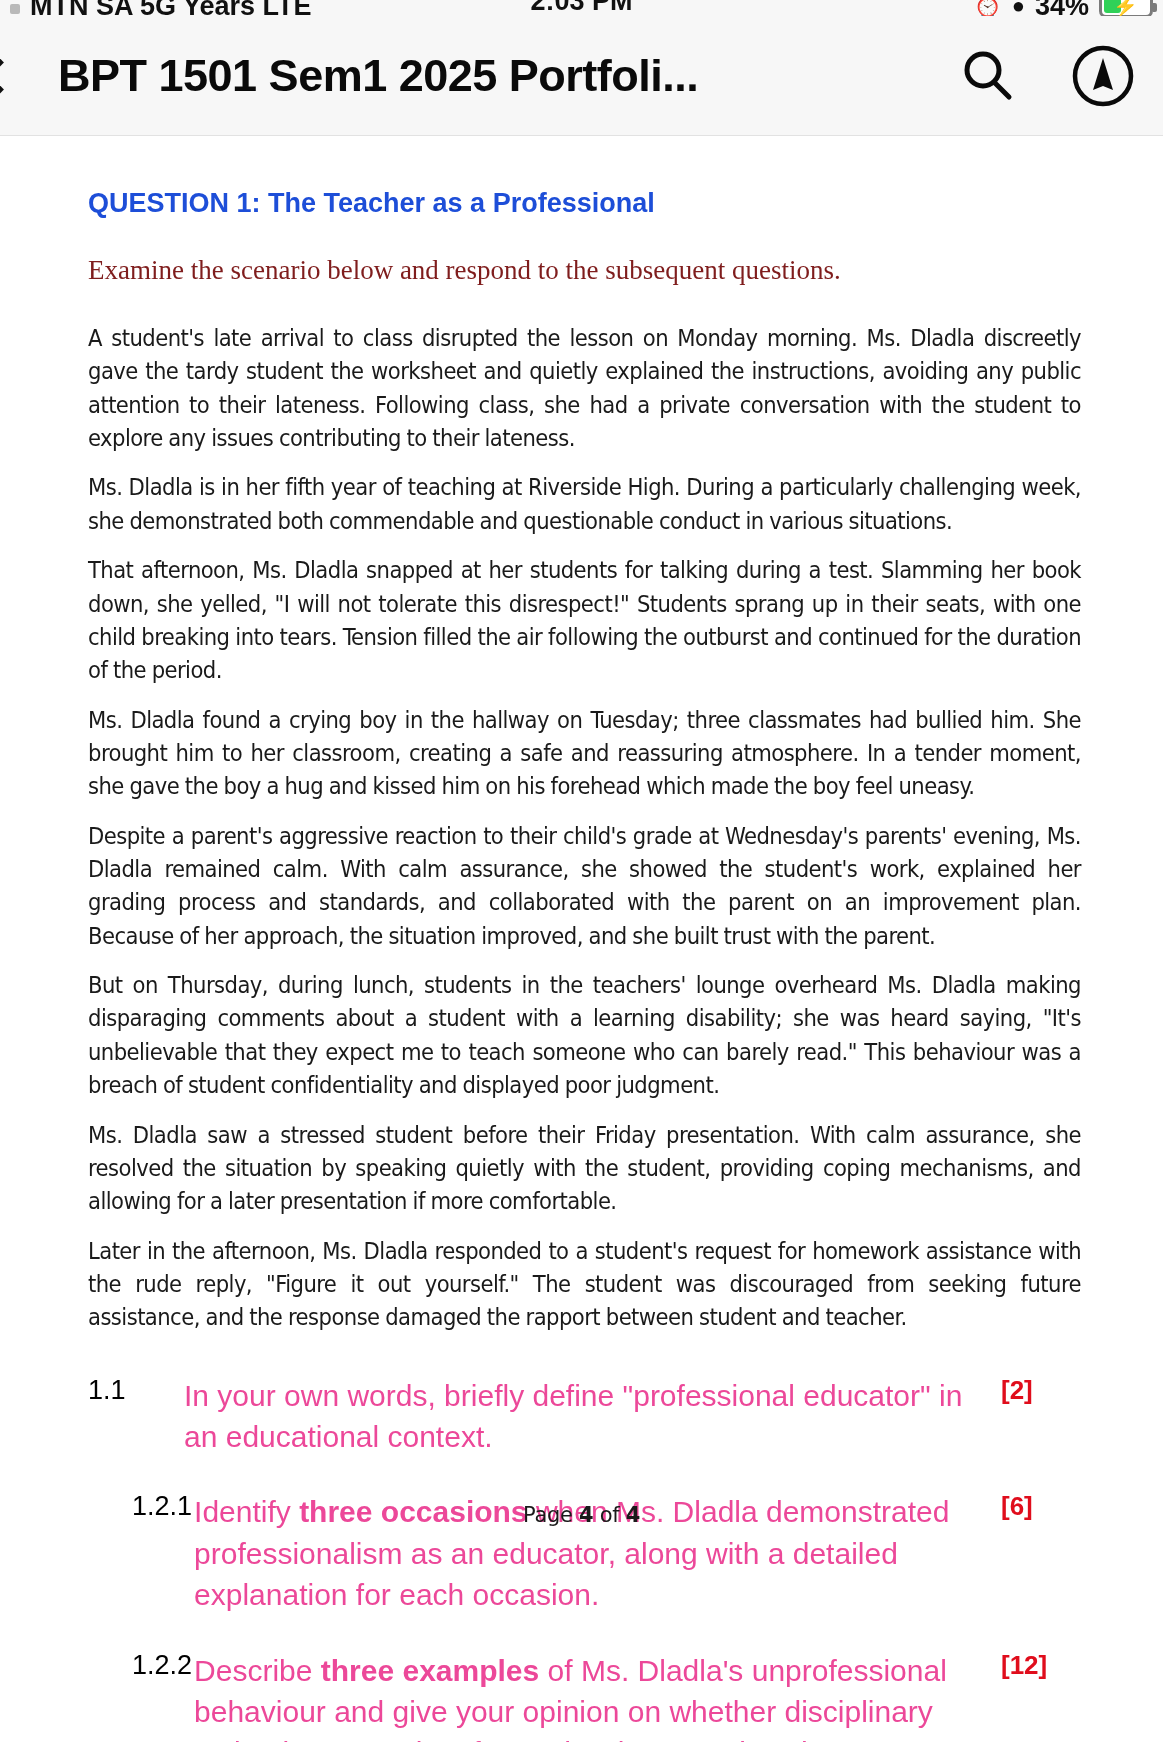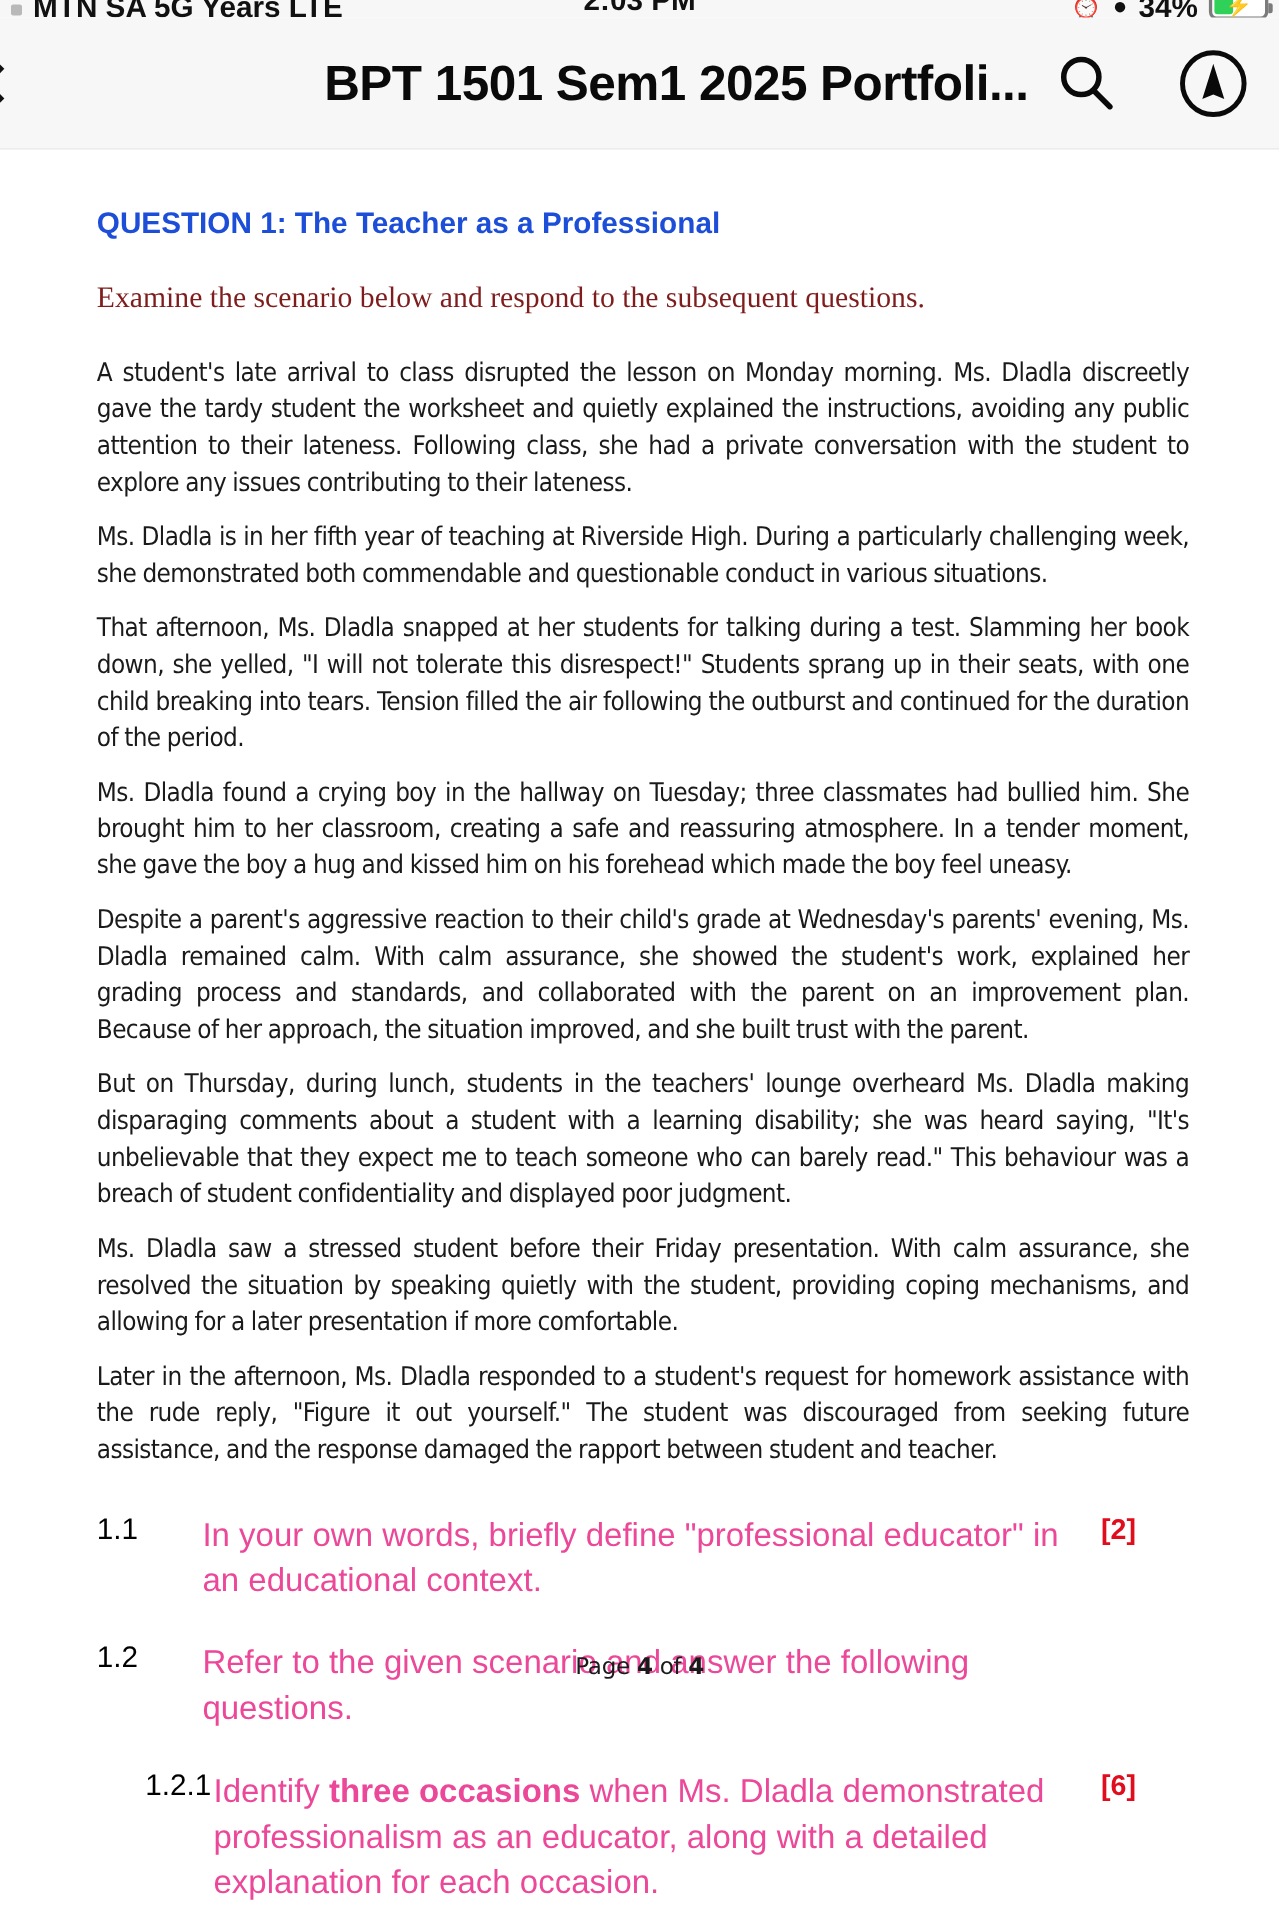--- a/index.html
+++ b/index.html
@@ -92,21 +92,20 @@
   }
 
   
   .app-header {
     height: 120px;
     background: #f7f7f7;
     display: flex;
     align-items: center;
     padding: 0 28px 0 0;
     border-bottom: 1px solid #e2e2e2;
-    text-align: right;
   }
   .back-btn {
     width: 34px;
     display: flex;
     align-items: center;
     justify-content: flex-start;
     margin-left: -14px;
     cursor: pointer;
   }
   .back-chevron {
@@ -284,25 +283,20 @@
   </div>
 
   <div class="questions">
 
     <div class="q-row">
       <div class="q-num">1.1</div>
       <div class="q-body">In your own words, briefly define "professional educator" in an educational context.</div>
       <div class="q-marks">[2]</div>
     </div>
 
-    <div class="q-row">
-      <div class="q-num">1.2</div>
-      <div class="q-body">Refer to the given scenario and answer the following questions.</div>
-      <div class="q-marks"></div>
-    </div>
 
     <div class="q-row indent">
       <div class="q-num sub">1.2.1</div>
       <div class="q-body"><span>Identify </span><b>three occasions</b><span> when Ms. Dladla demonstrated professionalism as an educator, along with a detailed explanation for each occasion.</span></div>
       <div class="q-marks">[6]</div>
     </div>
 
     <div class="q-row indent">
       <div class="q-num sub">1.2.2</div>
       <div class="q-body"><span>Describe </span><b>three examples</b><span> of Ms. Dladla's unprofessional behaviour and give your opinion on whether disciplinary action is appropriate for each. Please review the SACE professional conduct document and provide a clear explanation of each violation.</span></div>

